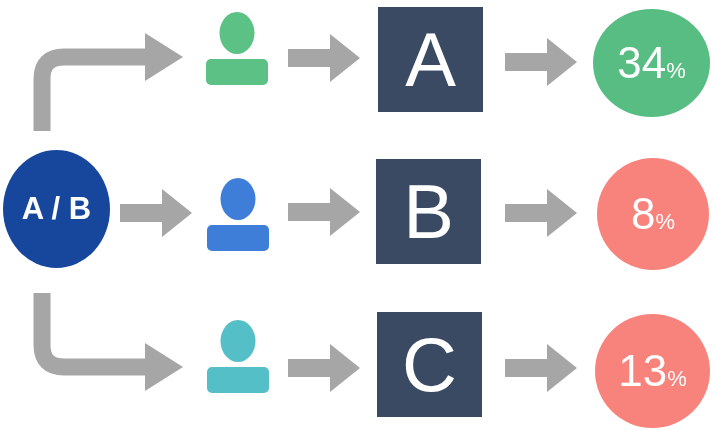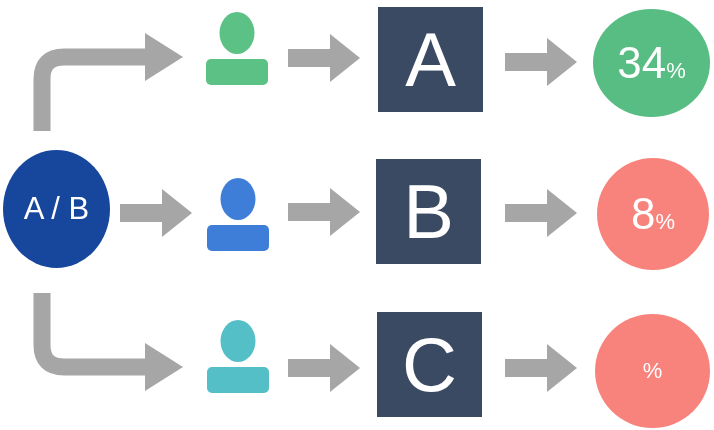--- a/index.html
+++ b/index.html
@@ -9,21 +9,21 @@
     background:var(--background,#fff); overflow:hidden;
   }
   .abs{position:absolute;}
 
   
   .source-circle{
     left:3px; top:150px; width:107px; height:118px;
     background:var(--source_blue);
     border-radius:50%;
     display:flex; flex-direction:column; align-items:center; justify-content:center;
-    color:#fff; font-size:31px; line-height:1.12; font-weight:400;
+    color:#fff; font-size:31px; line-height:1.12; font-weight:700;
     letter-spacing:0px;
   }
 
   
   .variant-square{
     width:105px; height:105px; background:var(--variant_square);
     display:flex; align-items:center; justify-content:center;
     color:#fff; font-size:76px; font-weight:400;
   }
   .sq-a{left:378px; top:7px;}
@@ -131,17 +131,18 @@
   </svg>
   <div class="abs variant-square sq-c">
     <span>C</span>
   </div>
   <svg class="abs arrow" style="left:505px; top:344px;" width="72" height="48" viewBox="0 0 72 48">
     <rect x="0" y="15" width="44" height="18"></rect>
       <polygon points="42,0 72,24 42,48"></polygon>
   </svg>
   <div class="abs result-circle rc-c">
     <span class="inner">
+      <span class="num">13</span>
       <span class="pct">%</span>
     </span>
   </div>
 
 </div>
 
 </body></html>

